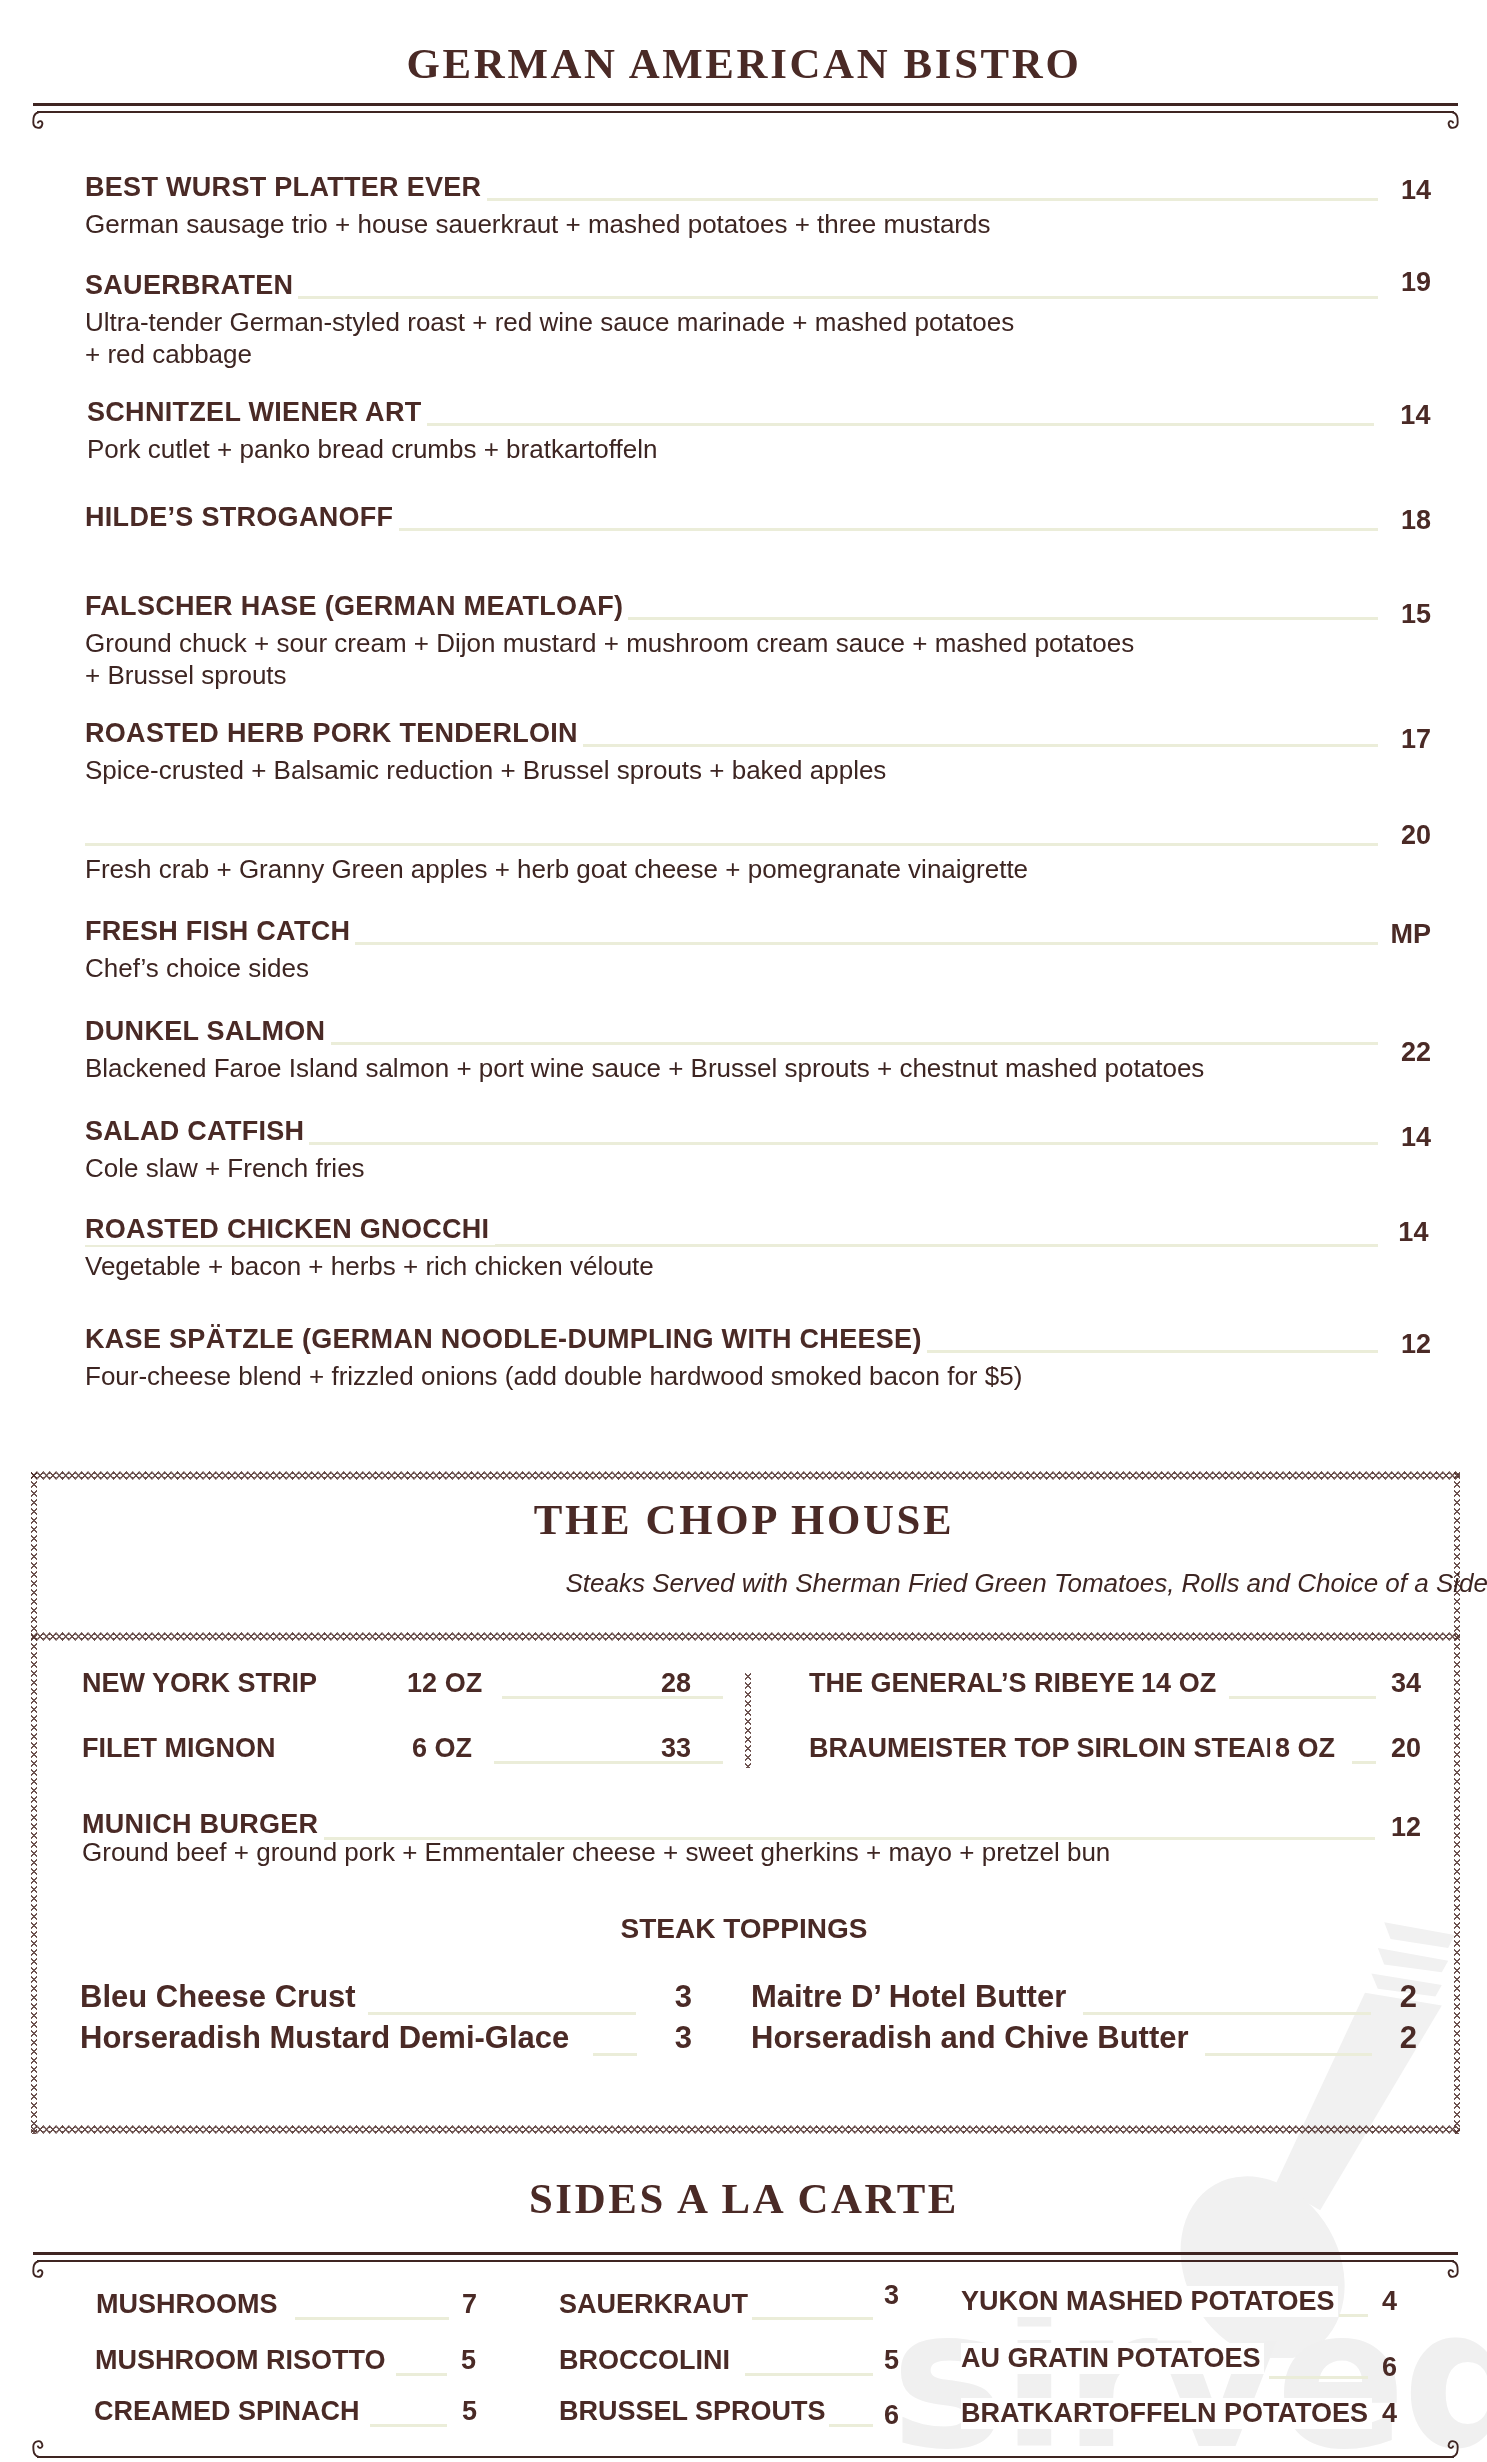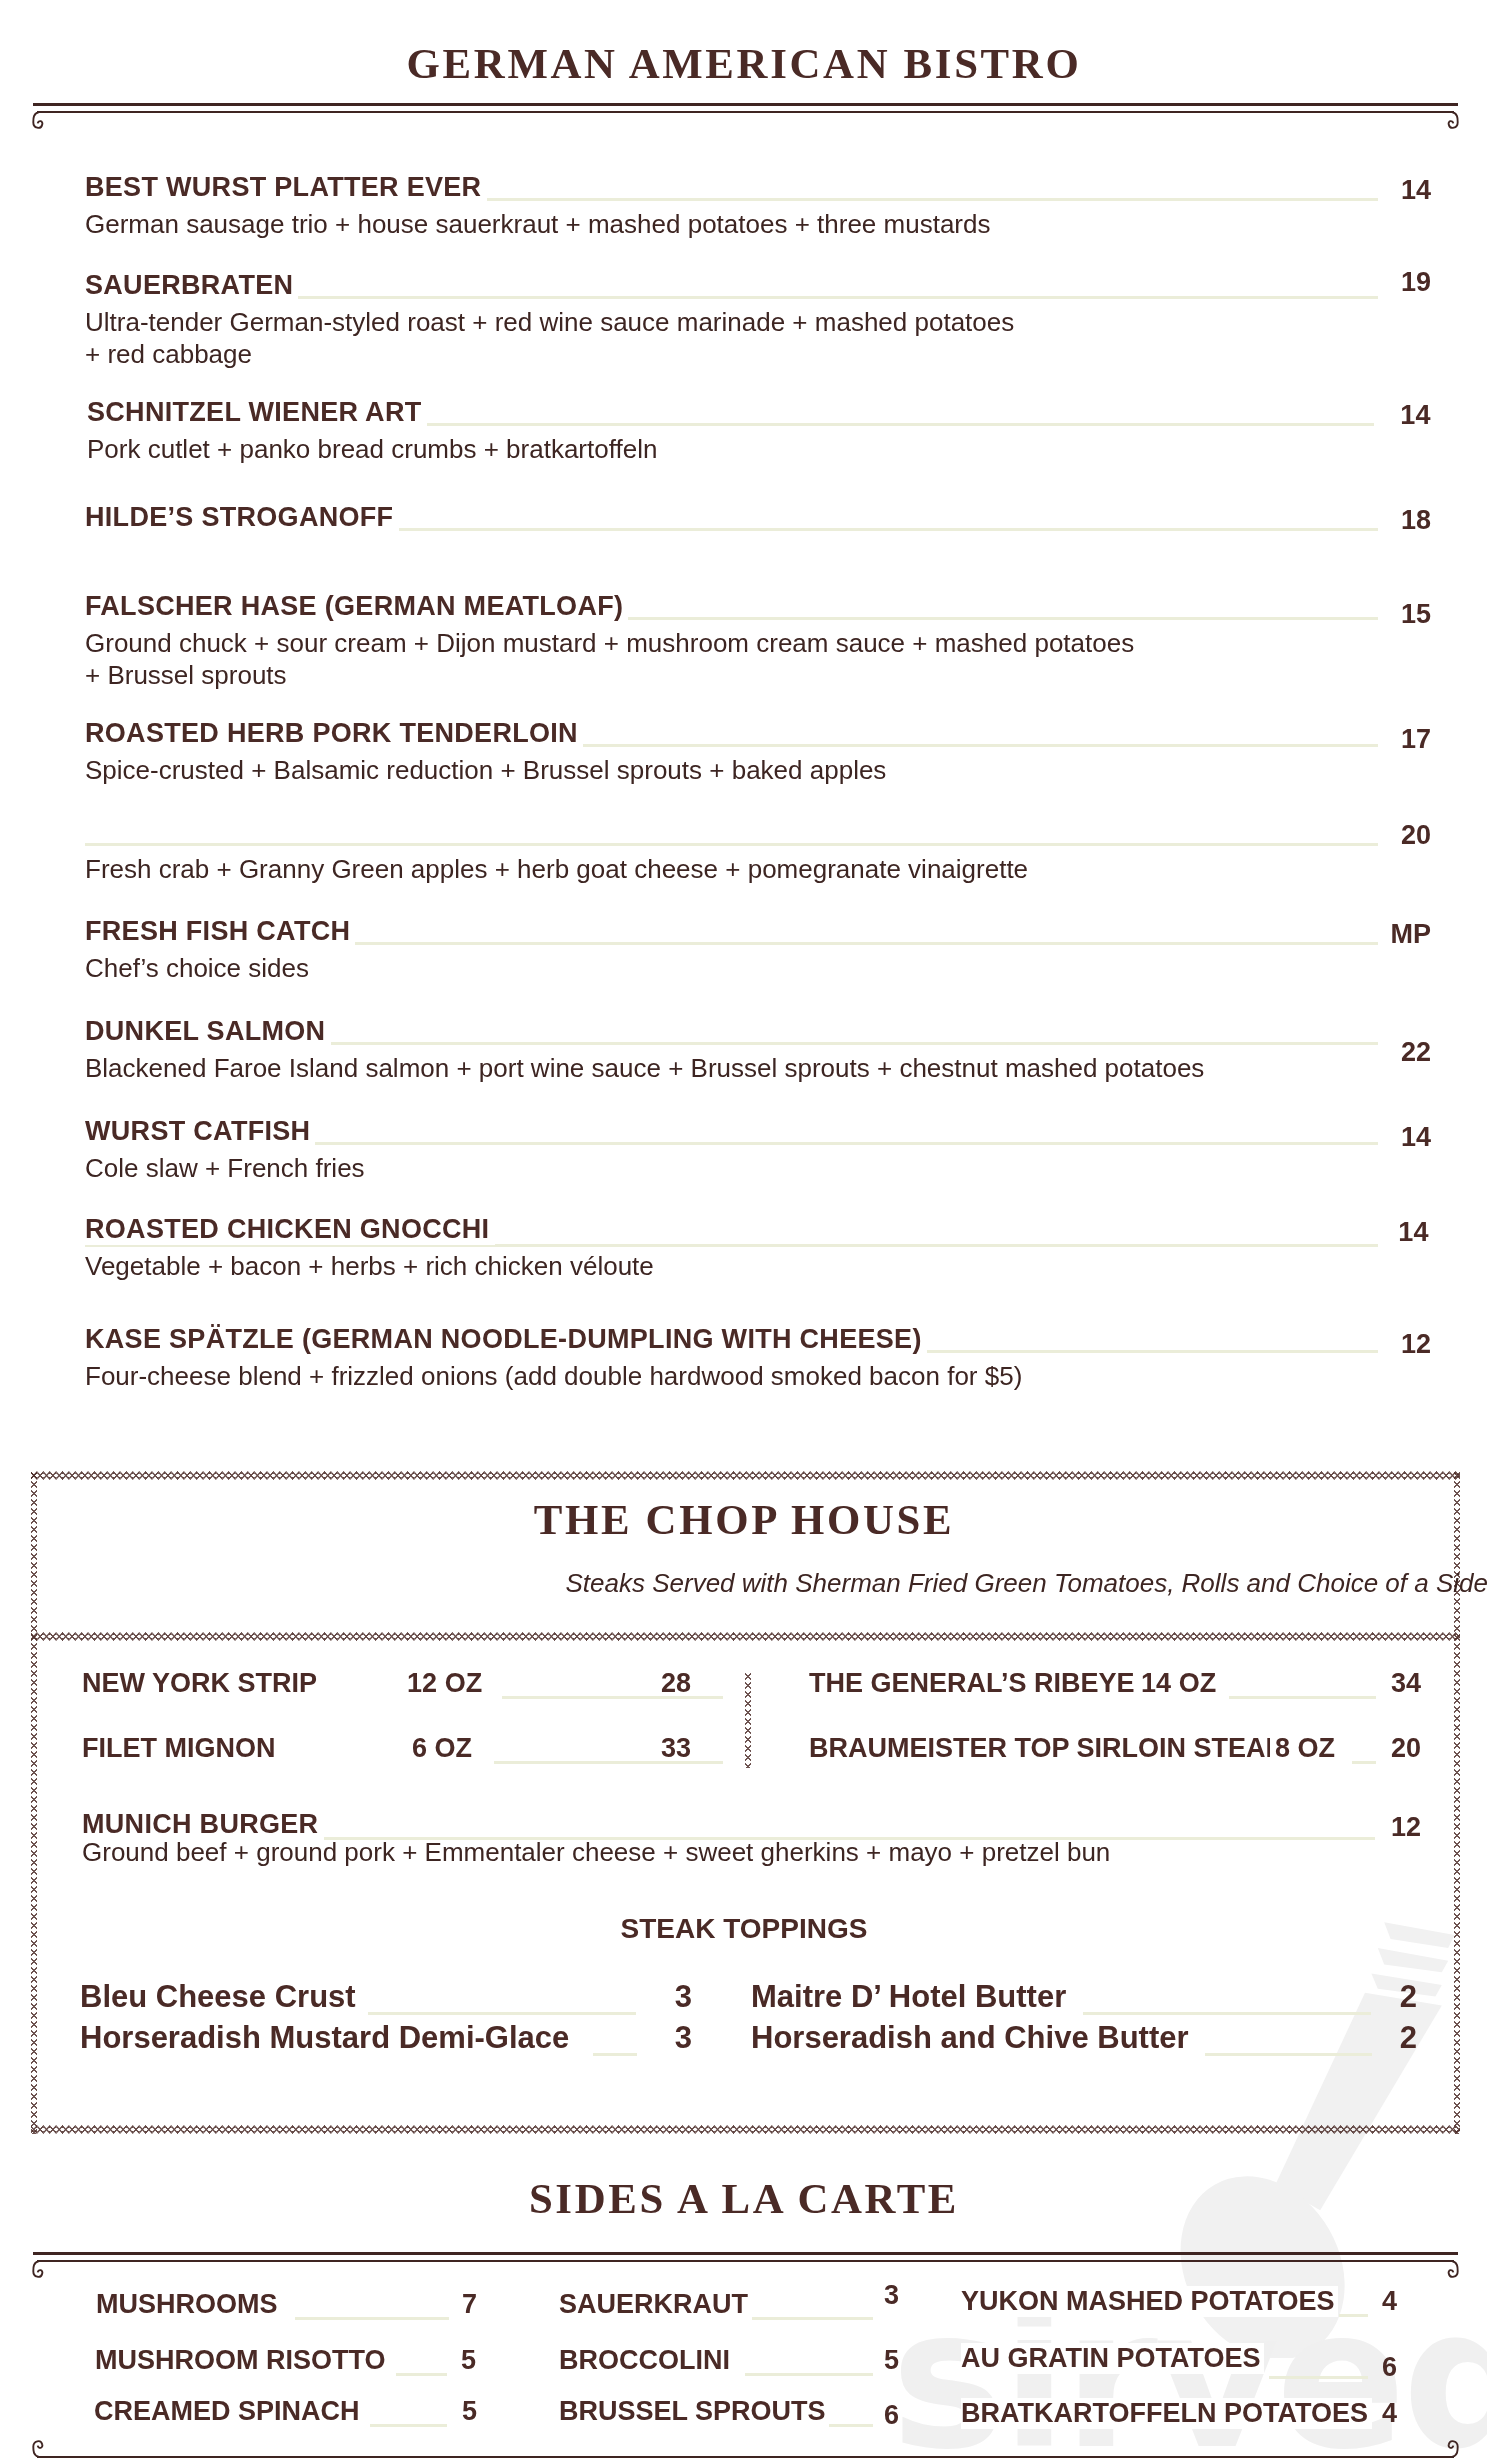--- a/index.html
+++ b/index.html
@@ -199,21 +199,21 @@
     <div class="row">
         <span class="name">DUNKEL SALMON</span>
         <div class="leader"></div>
         <span class="price" style="top:21px;">22</span>
       </div>
     <div class="desc">Blackened Faroe Island salmon + port wine sauce + Brussel sprouts + chestnut mashed potatoes</div>
   </div>
 
   <div class="item" style="top:1116px;">
     <div class="row">
-        <span class="name">WURST CATFISH</span>
+        <span class="name">SALAD CATFISH</span>
         <div class="leader"></div>
         <span class="price" style="top:6.4px;">14</span>
       </div>
     <div class="desc">Cole slaw + French fries</div>
   </div>
 
   <div class="item" style="top:1214px;">
     <div class="row">
         <span class="name">ROASTED CHICKEN GNOCCHI</span>
         <div class="leader" style="top:29.5px;"></div>

